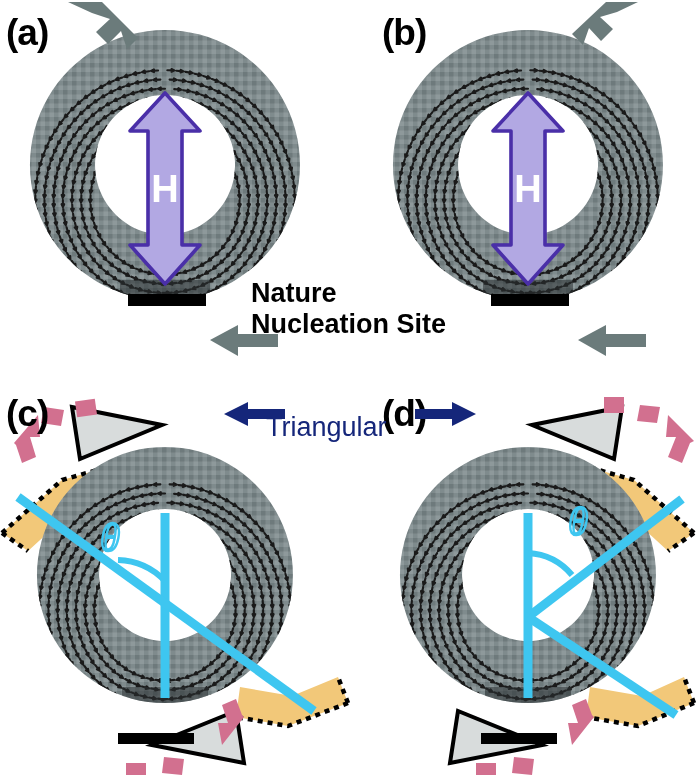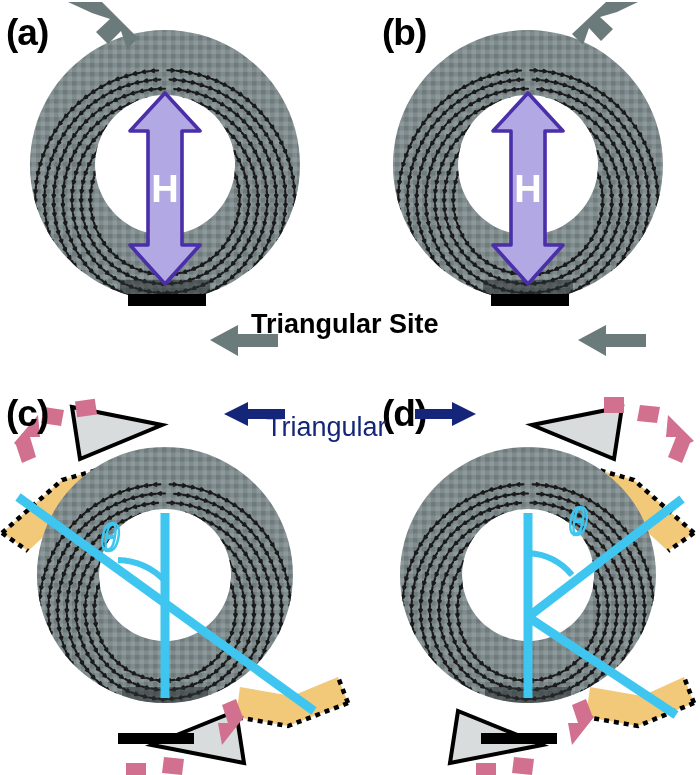--- a/index.html
+++ b/index.html
@@ -1146,21 +1146,22 @@
       <g>
         <path d="M 228 340 L 256 325 L 256 334 L 296 334 L 296 347 L 256 347 L 256 356 Z" fill="#6b7b7b"></path>
       </g>
       <g>
         <path d="M 178 93 L 213 131 L 195 131 L 195 245 L 213 245 L 178 284 L 143 245 L 161 245 L 161 131 L 143 131 Z" fill="#b2a8e3" stroke="#4a2fa8" stroke-width="3.6" stroke-linejoin="round"></path>
         <text class="h-letter" x="178" y="202" text-anchor="middle">H</text>
       </g>
     </svg>
   </div>
 
-  <div class="caption-text nature-line2">Triangular Site</div>
+  <div class="caption-text nature-line1">Nature</div>
+  <div class="caption-text nature-line2">Nucleation Site</div>
 
   <div class="panel" style="left:0px; top:385px;">
     <div class="panel-label" style="left:6px; top:10px;">(c)</div>
     <svg class="ring-svg" width="350" height="390" viewBox="0 0 350 390">
       <defs>
         <clipPath id="ringClipC">
           <path d="M 165 62 A 128 128 0 1 1 164.9 62 Z M 165 124 A 66 66 0 1 0 165.1 124 Z" fill-rule="evenodd"></path>
         </clipPath>
         <pattern id="vecPatC" width="9" height="9" patternUnits="userSpaceOnUse">
           <rect width="9" height="9" fill="#7f8b8d"></rect>

